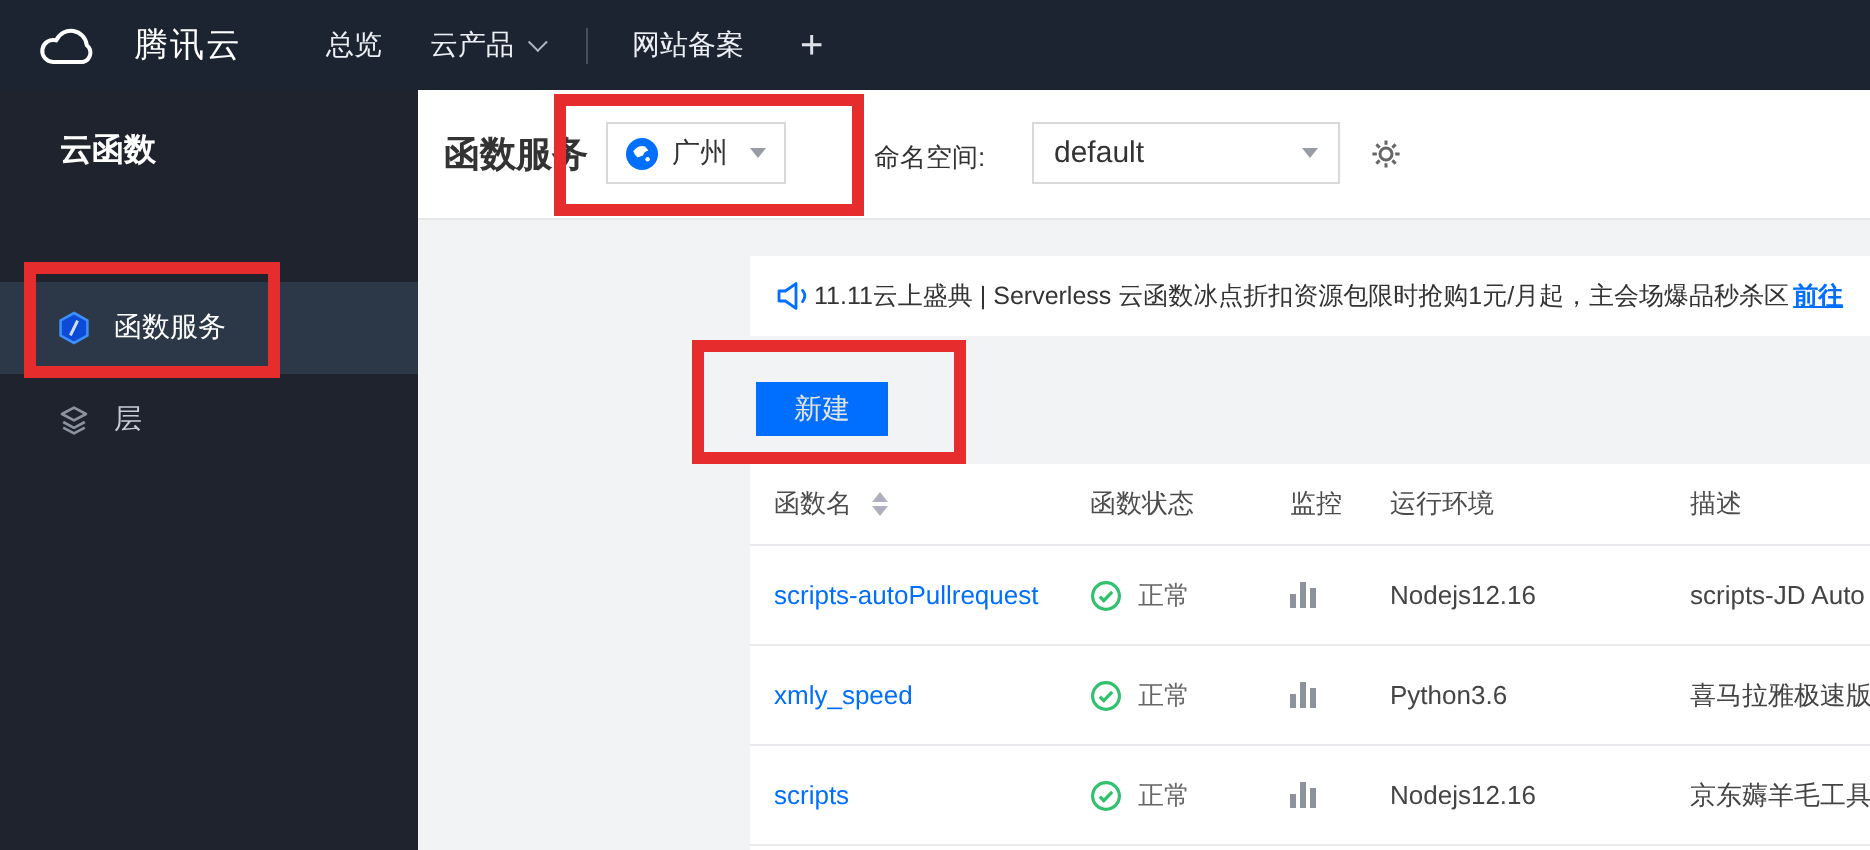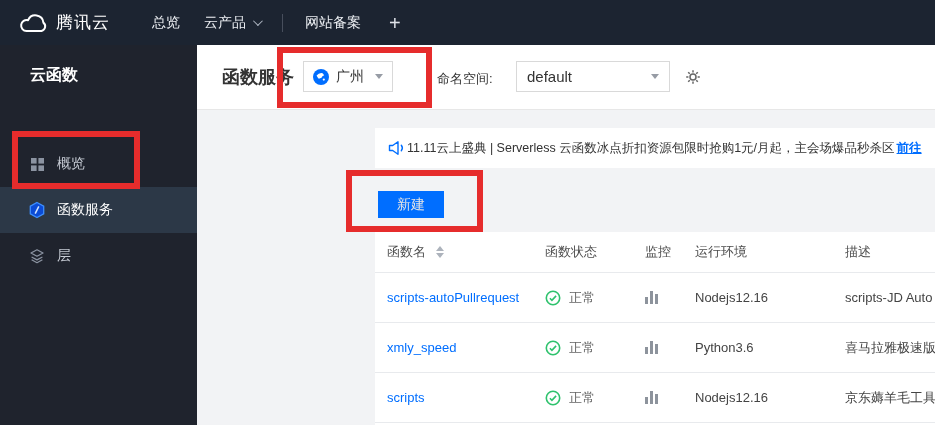--- a/index.html
+++ b/index.html
@@ -2,29 +2,29 @@
 <html><head>
 <meta charset="utf-8">
 <style>
   html,body{margin:0;padding:0;}
   body{width:935px;height:425px;overflow:hidden;position:relative;background:#f2f3f5;
        font-family:"Liberation Sans","DejaVu Sans",sans-serif;}
   
   .navbar{position:absolute;left:0;top:0;width:935px;height:45px;background:#1c2431;
           display:flex;align-items:center;z-index:5;}
   .brand{display:flex;align-items:center;margin-left:18px;cursor:pointer;}
-  .brand-text{color:#fff;font-size:17px;margin-left:8px;letter-spacing:1px;}
+  .brand-text{color:#fff;font-size:17px;margin-left:19px;letter-spacing:1px;}
   .topnav{display:flex;align-items:center;margin-left:30px;}
   .nav-item{color:#eceff3;font-size:14px;padding:0 12px;cursor:pointer;display:flex;align-items:center;}
   .chev{width:6px;height:6px;border-right:1.5px solid #aeb6c2;border-bottom:1.5px solid #aeb6c2;
         display:inline-block;transform:rotate(45deg) translateY(-2px);margin-left:7px;}
   .nav-divider{width:1px;height:18px;background:#474e5c;margin:0 10px;}
   .nav-plus{color:#dfe3e9;font-size:20px;margin-left:16px;cursor:pointer;line-height:1;}
   
-  .sidebar{position:absolute;left:0;top:45px;width:197px;height:380px;background:#1f232d;z-index:4;}
+  .sidebar{position:absolute;left:0;top:45px;width:197px;height:380px;background:#1f232d;z-index:4;padding-left:12px;}
   .sidebar-title{position:absolute;left:30px;top:20px;font-size:16px;font-weight:bold;color:#fff;}
   .side-items{position:absolute;top:96px;left:0;right:0;}
   .side-item{height:46px;display:flex;align-items:center;padding-left:28px;color:#c6cbd4;
              font-size:14px;cursor:pointer;}
   .side-item .icn{width:18px;height:18px;margin-right:11px;display:flex;align-items:center;justify-content:center;}
   .side-item.active{background:#2c3847;color:#fff;}
   
   .content-header{position:absolute;left:197px;top:45px;width:738px;height:64px;background:#fff;
                   border-bottom:1px solid #e7e7e7;z-index:3;}
   .page-title{position:absolute;left:25px;top:20px;font-size:18px;font-weight:bold;color:#333;}
@@ -94,31 +94,20 @@
     </span>
     <span class="nav-divider"></span>
     <span class="nav-item">网站备案</span>
     <span class="nav-plus">+</span>
   </div>
 </div>
 
 <div class="sidebar">
   <div class="sidebar-title">云函数</div>
   <div class="side-items">
-    <div class="side-item">
-      <span class="icn">
-        <svg width="15" height="15" viewBox="0 0 15 15" fill="#8b93a1">
-          <rect x="1" y="1" width="5.6" height="5.6"></rect>
-            <rect x="8.4" y="1" width="5.6" height="5.6"></rect>
-          <rect x="1" y="8.4" width="5.6" height="5.6"></rect>
-            <rect x="8.4" y="8.4" width="5.6" height="5.6"></rect>
-        </svg>
-      </span>
-      <span>概览</span>
-    </div>
     <div class="side-item active">
       <span class="icn">
         <svg width="18" height="18" viewBox="0 0 18 18">
           <polygon points="9,1.5 15.7,5.2 15.7,12.8 9,16.5 2.3,12.8 2.3,5.2" fill="#0b4bd6" stroke="#3d8fff" stroke-width="1.3"></polygon>
           <path d="M10.8 5.3 L7.2 12.7" stroke="#cfe3ff" stroke-width="1.5"></path>
         </svg>
       </span>
       <span>函数服务</span>
     </div>
     <div class="side-item">

